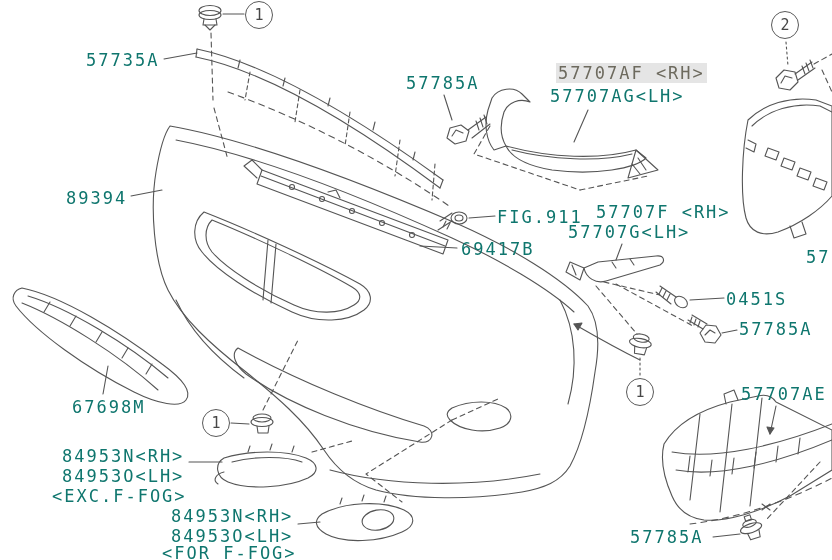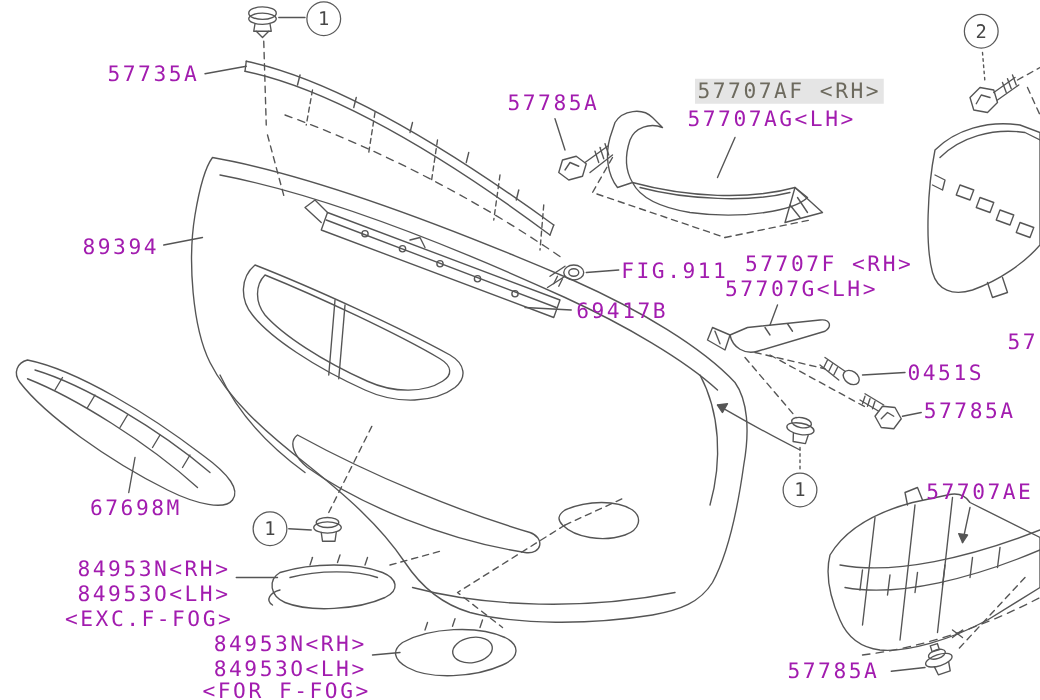--- a/index.html
+++ b/index.html
@@ -6,21 +6,21 @@
   body{
     width:832px;height:560px;position:relative;overflow:hidden;
     background:#ffffff;
     font-family:"DejaVu Sans Mono","Liberation Mono",monospace;
   }
   svg{position:absolute;left:0;top:0;}
   .lbl{
     position:absolute;
     font-size:17px;
     letter-spacing:2px;
-    color:#a21caf;
+    color:#0f766e;
     white-space:nowrap;
     line-height:20px;
   }
   .lbl.hl{
     background:#e5e5e5;
     color:#6d6a5e;
     padding:0 2px;
   }
   .callout{
     position:absolute;
@@ -270,33 +270,33 @@
 </svg>
 
 <div class="lbl" style="left:86px;top:50px">57735A</div>
 <div class="lbl" style="left:66px;top:188px">89394</div>
 <div class="lbl" style="left:406px;top:73px">57785A</div>
 <div class="lbl hl" style="left:556px;top:63px">57707AF &lt;RH&gt;</div>
 <div class="lbl" style="left:550px;top:86px">57707AG&lt;LH&gt;</div>
 <div class="lbl" style="left:497px;top:207px">FIG.911</div>
 <div class="lbl" style="left:461px;top:239px">69417B</div>
 <div class="lbl" style="left:596px;top:202px">57707F &lt;RH&gt;</div>
-<div class="lbl" style="left:580px;top:222px">57707G&lt;LH&gt;</div>
+<div class="lbl" style="left:568px;top:222px">57707G&lt;LH&gt;</div>
 <div class="lbl" style="left:726px;top:289px">0451S</div>
 <div class="lbl" style="left:739px;top:319px">57785A</div>
 <div class="lbl" style="left:741px;top:384px">57707AE</div>
 <div class="lbl" style="left:630px;top:527px">57785A</div>
 <div class="lbl" style="left:72px;top:397px">67698M</div>
 <div class="lbl" style="left:62px;top:446px">84953N&lt;RH&gt;</div>
 <div class="lbl" style="left:62px;top:466px">84953O&lt;LH&gt;</div>
 <div class="lbl" style="left:52px;top:486px">&lt;EXC.F-FOG&gt;</div>
 <div class="lbl" style="left:171px;top:506px">84953N&lt;RH&gt;</div>
 <div class="lbl" style="left:171px;top:526px">84953O&lt;LH&gt;</div>
 <div class="lbl" style="left:162px;top:543px">&lt;FOR F-FOG&gt;</div>
-<div class="lbl" style="left:806px;top:264px">57</div>
+<div class="lbl" style="left:806px;top:247px">57</div>
 
 <div class="callout" style="left:245px;top:1px">
     <span>1</span>
   </div>
 <div class="callout" style="left:771px;top:11px">
     <span>2</span>
   </div>
 <div class="callout" style="left:626px;top:378px">
     <span>1</span>
   </div>

